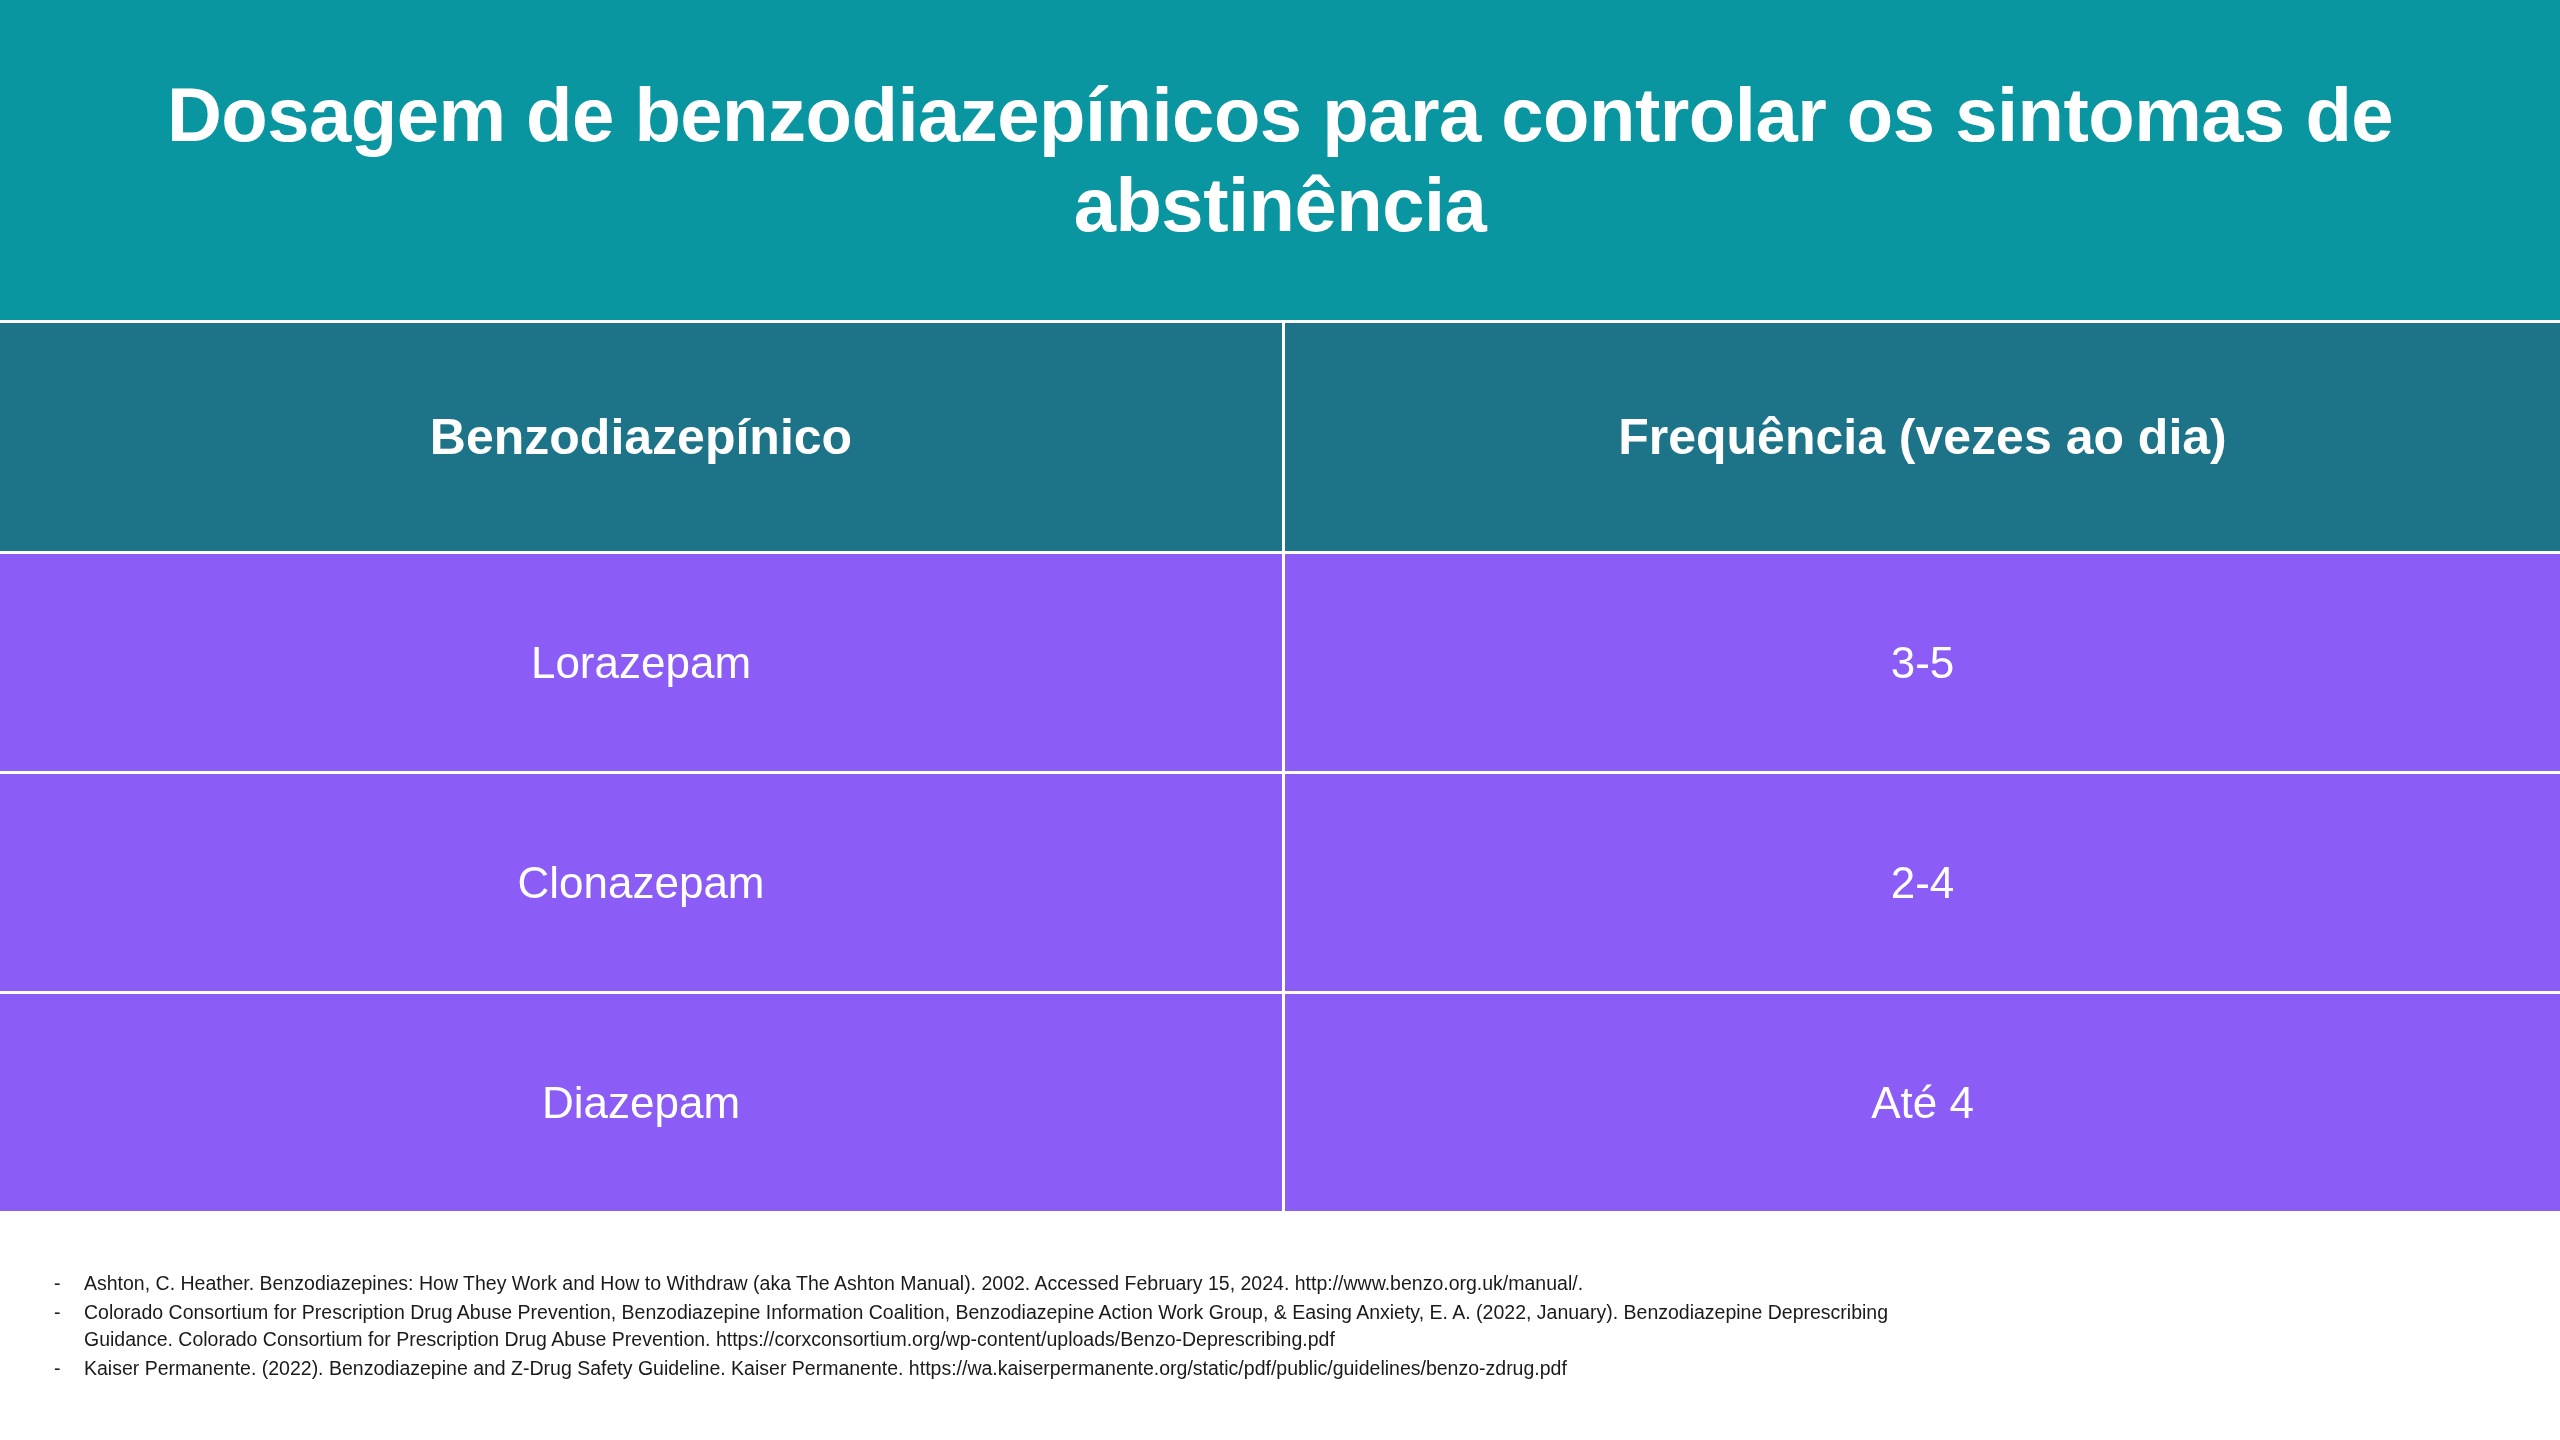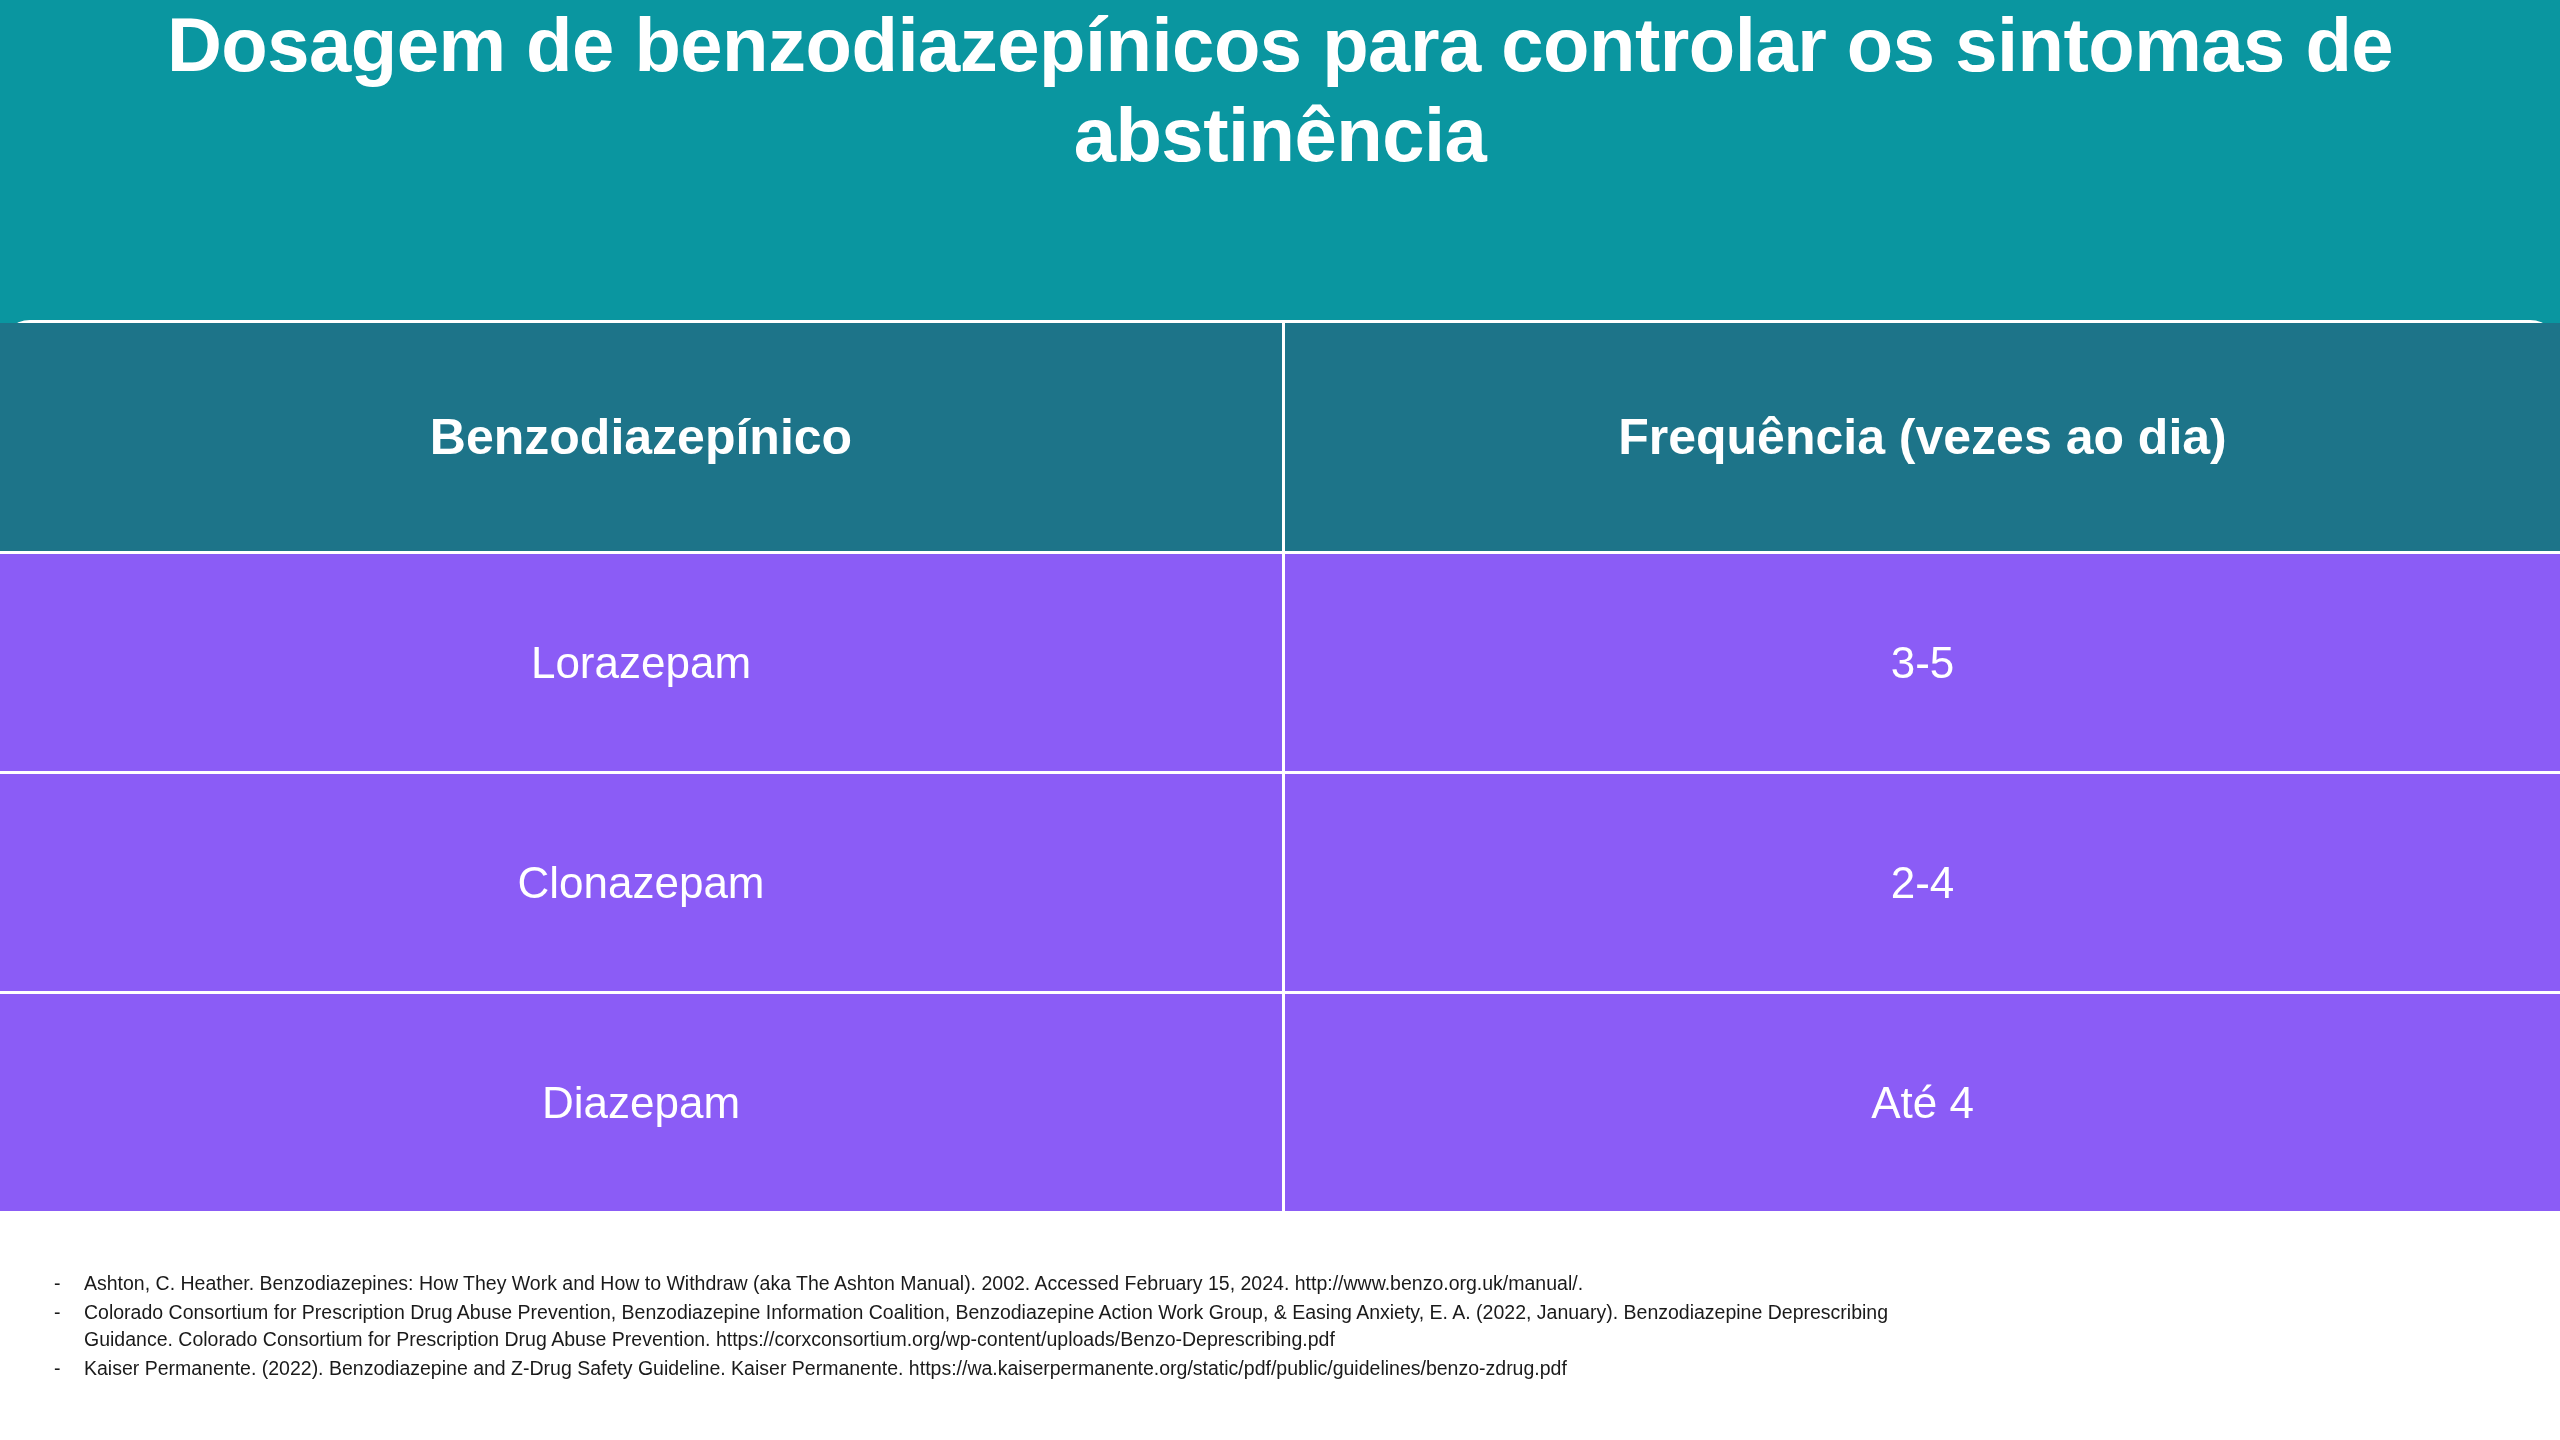--- a/index.html
+++ b/index.html
@@ -18,39 +18,39 @@
     width: 2560px;
     height: 1440px;
     background: #0a96a0;
     display: flex;
     flex-direction: column;
   }
   .title-area {
     height: 320px;
     flex: 0 0 320px;
     display: flex;
+    align-items: center;
     justify-content: center;
     padding: 0 120px;
     box-sizing: border-box;
     border-radius: 23px;
   }
   .title {
     color: #ffffff;
     font-size: 76px;
     font-weight: bold;
     line-height: 1.18;
     text-align: center;
     letter-spacing: -0.5px;
   }
   .table {
     flex: 0 0 auto;
     width: 2560px;
     border-top: 3px solid #ffffff;
     box-sizing: border-box;
-    border-radius: 30px;
   }
   .row {
     display: flex;
     width: 100%;
     box-sizing: border-box;
   }
   .header-row {
     background: #1d7489;
     height: 228px;
   }

